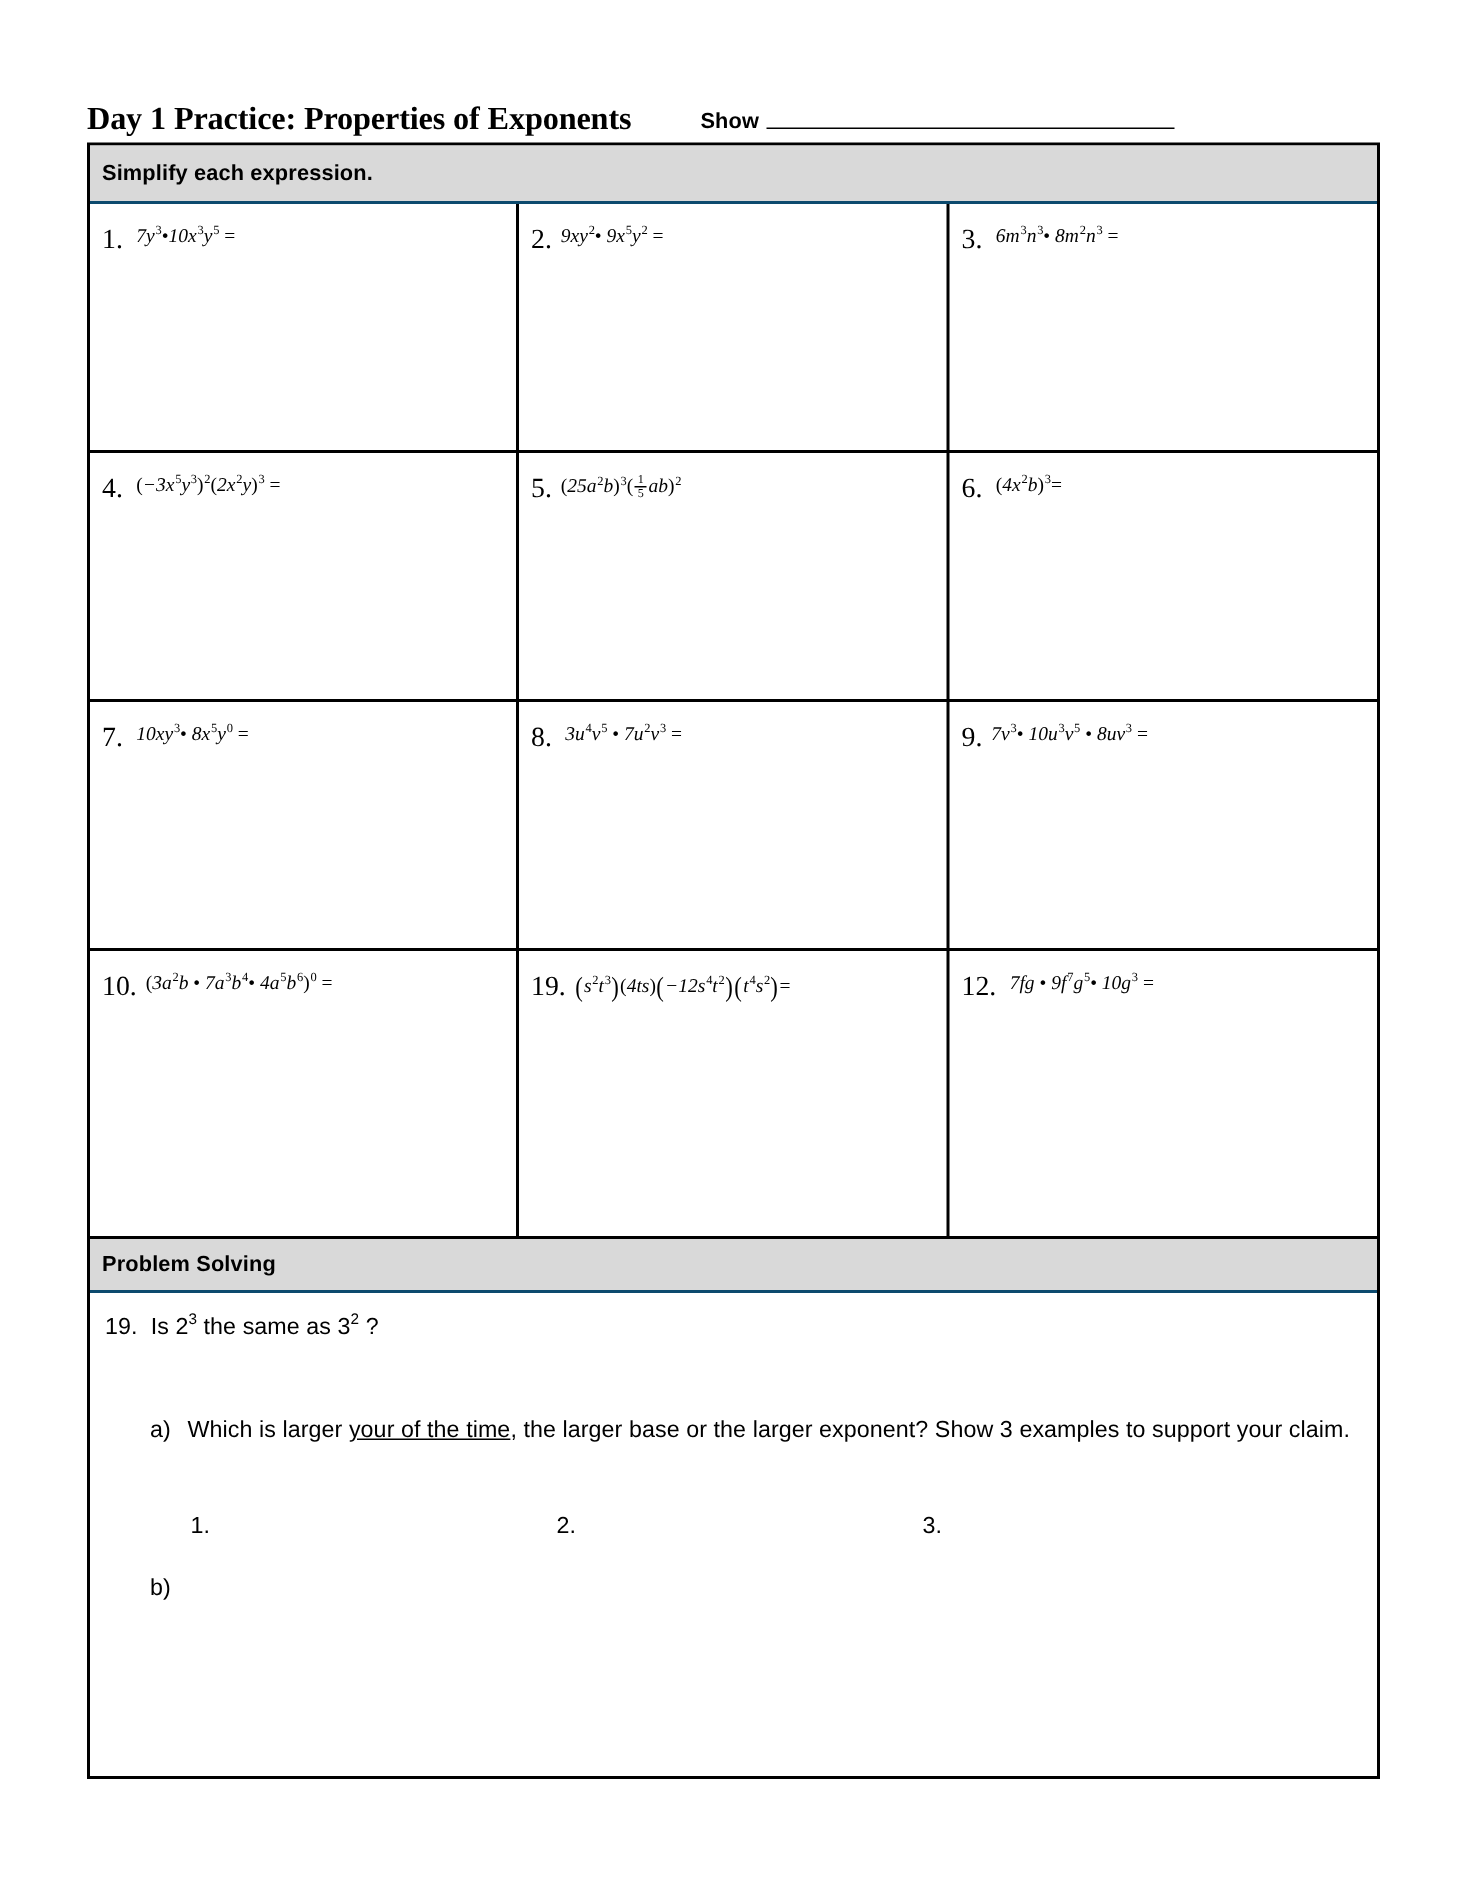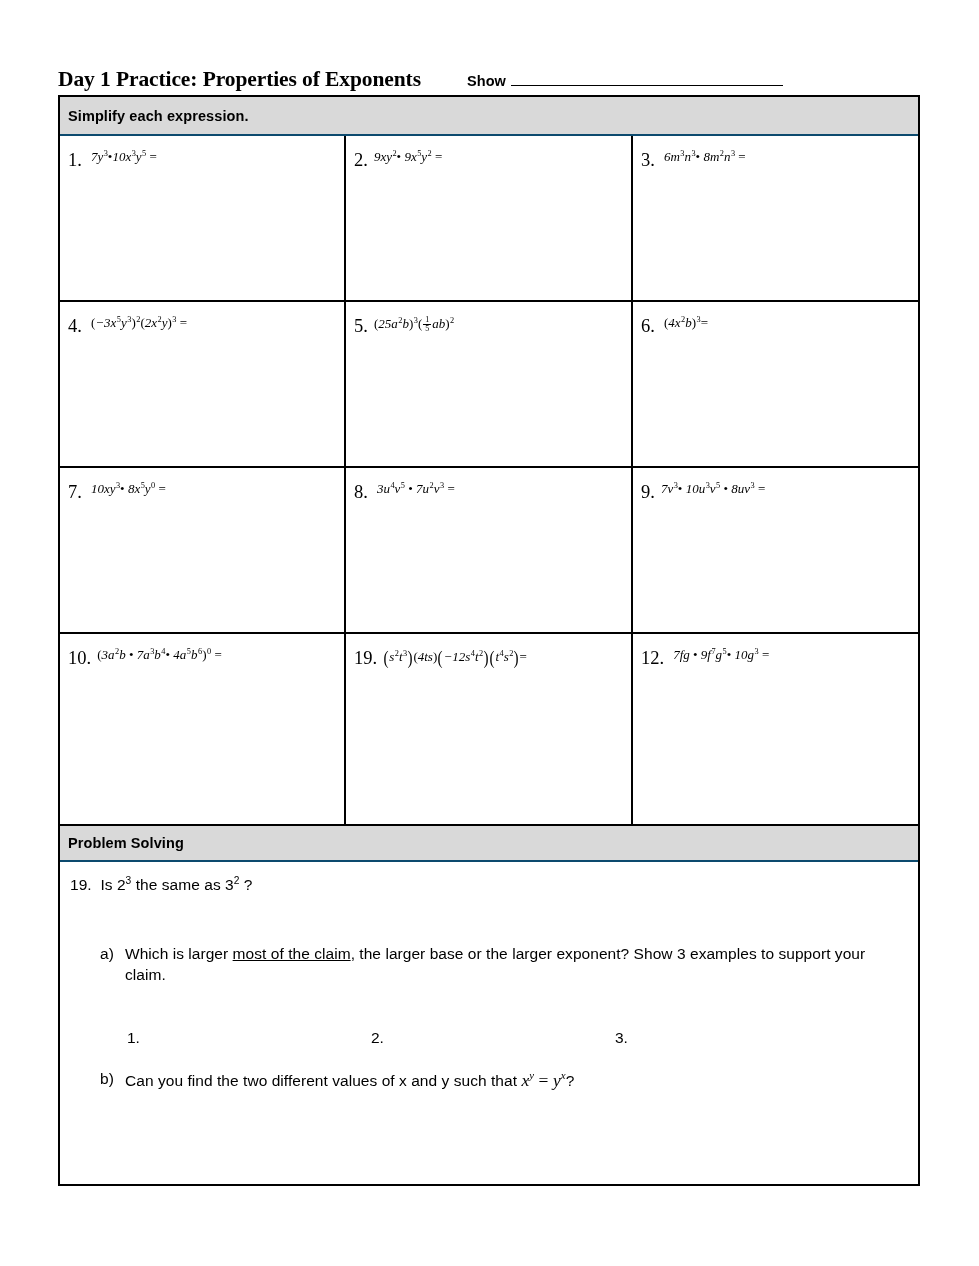--- a/index.html
+++ b/index.html
@@ -333,29 +333,28 @@
 
       <div class="q13">
         <span>19.</span>&nbsp;
         <span>Is 2</span><sup>3</sup>
         <span>the same as 3</span><sup>2</sup>
         <span>?</span>
       </div>
 
       <div class="sub-item sub-a">
         <span class="sub-letter">a)</span>
-        <span class="sub-text"><span>Which is larger </span><span class="u">most of the claim</span><span>, the larger base or the larger exponent? Show 3 examples to support your claim.</span></span>
+        <span class="sub-text"><span>Which is larger </span><span class="u">your of the time</span><span>, the larger base or the larger exponent? Show 3 examples to support your claim.</span></span>
       </div>
 
       <div class="examples">
         <span class="ex-slot">1.</span>
         <span class="ex-slot">2.</span>
         <span class="ex-slot">3.</span>
       </div>
 
       <div class="sub-item sub-b">
         <span class="sub-letter">b)</span>
-        <span class="sub-text"><span>Can you find the two different values of x and y such that </span><span class="inline-math"><span>x</span><sup>y</sup><span class="eq"> = </span><span>y</span><sup>x</sup></span><span>?</span></span>
       </div>
 
     </div>
   </div>
 </div>
 
 </body></html>

